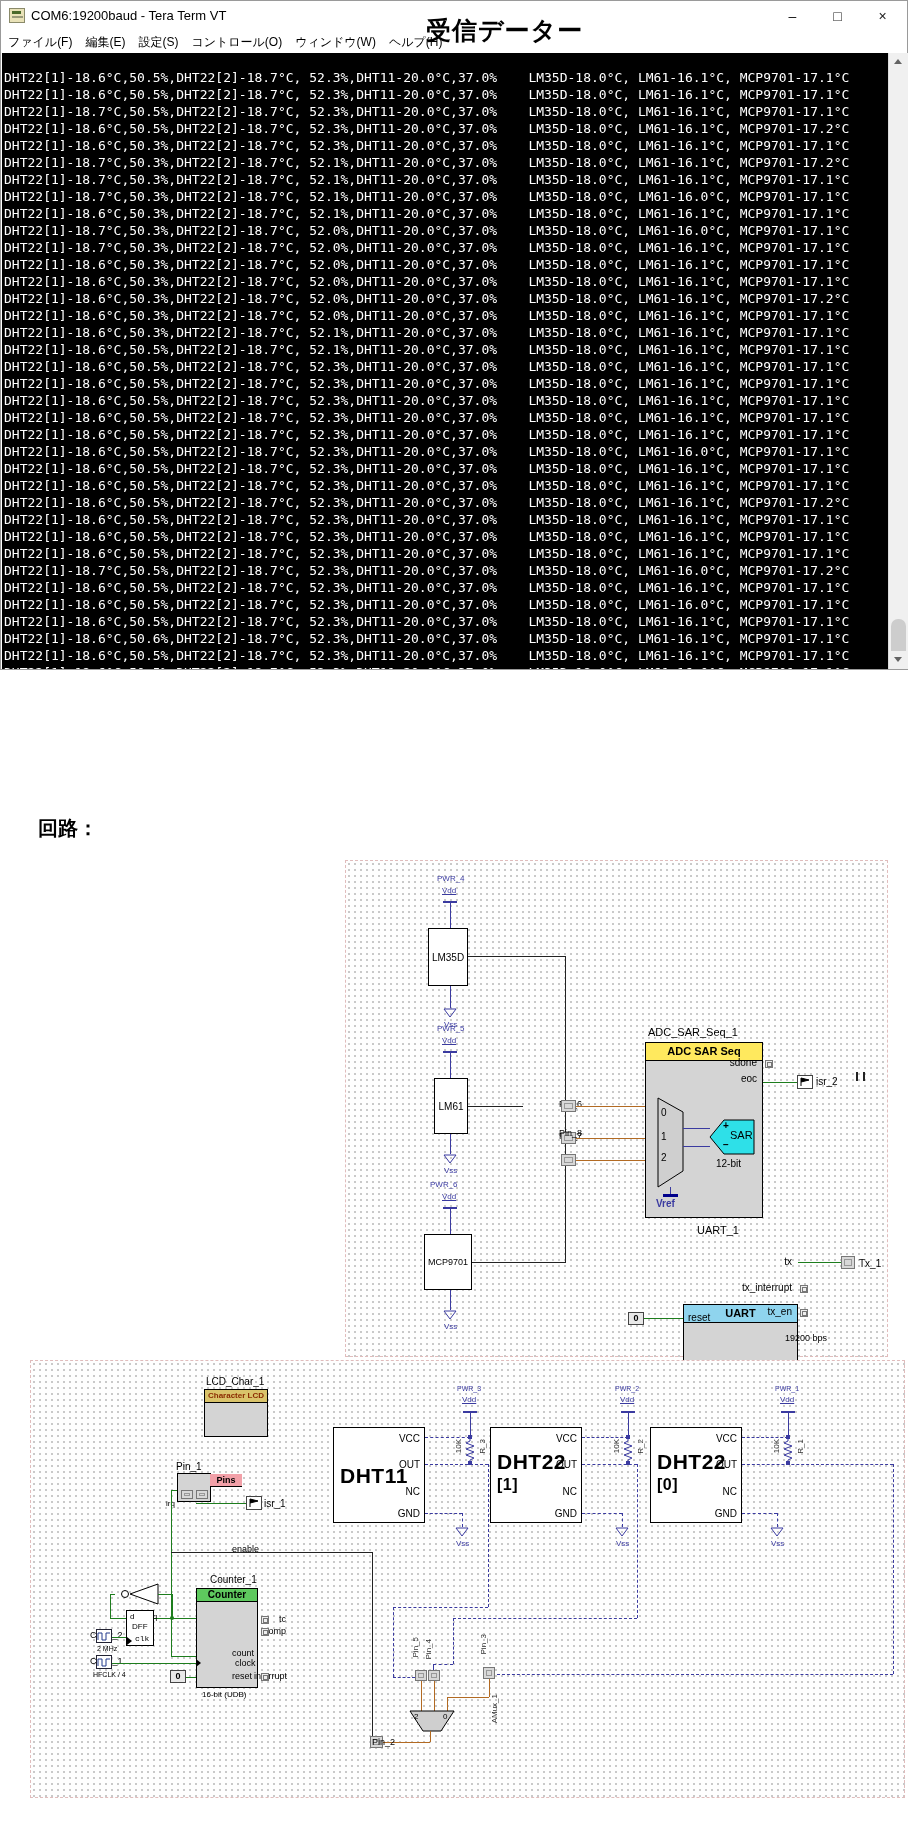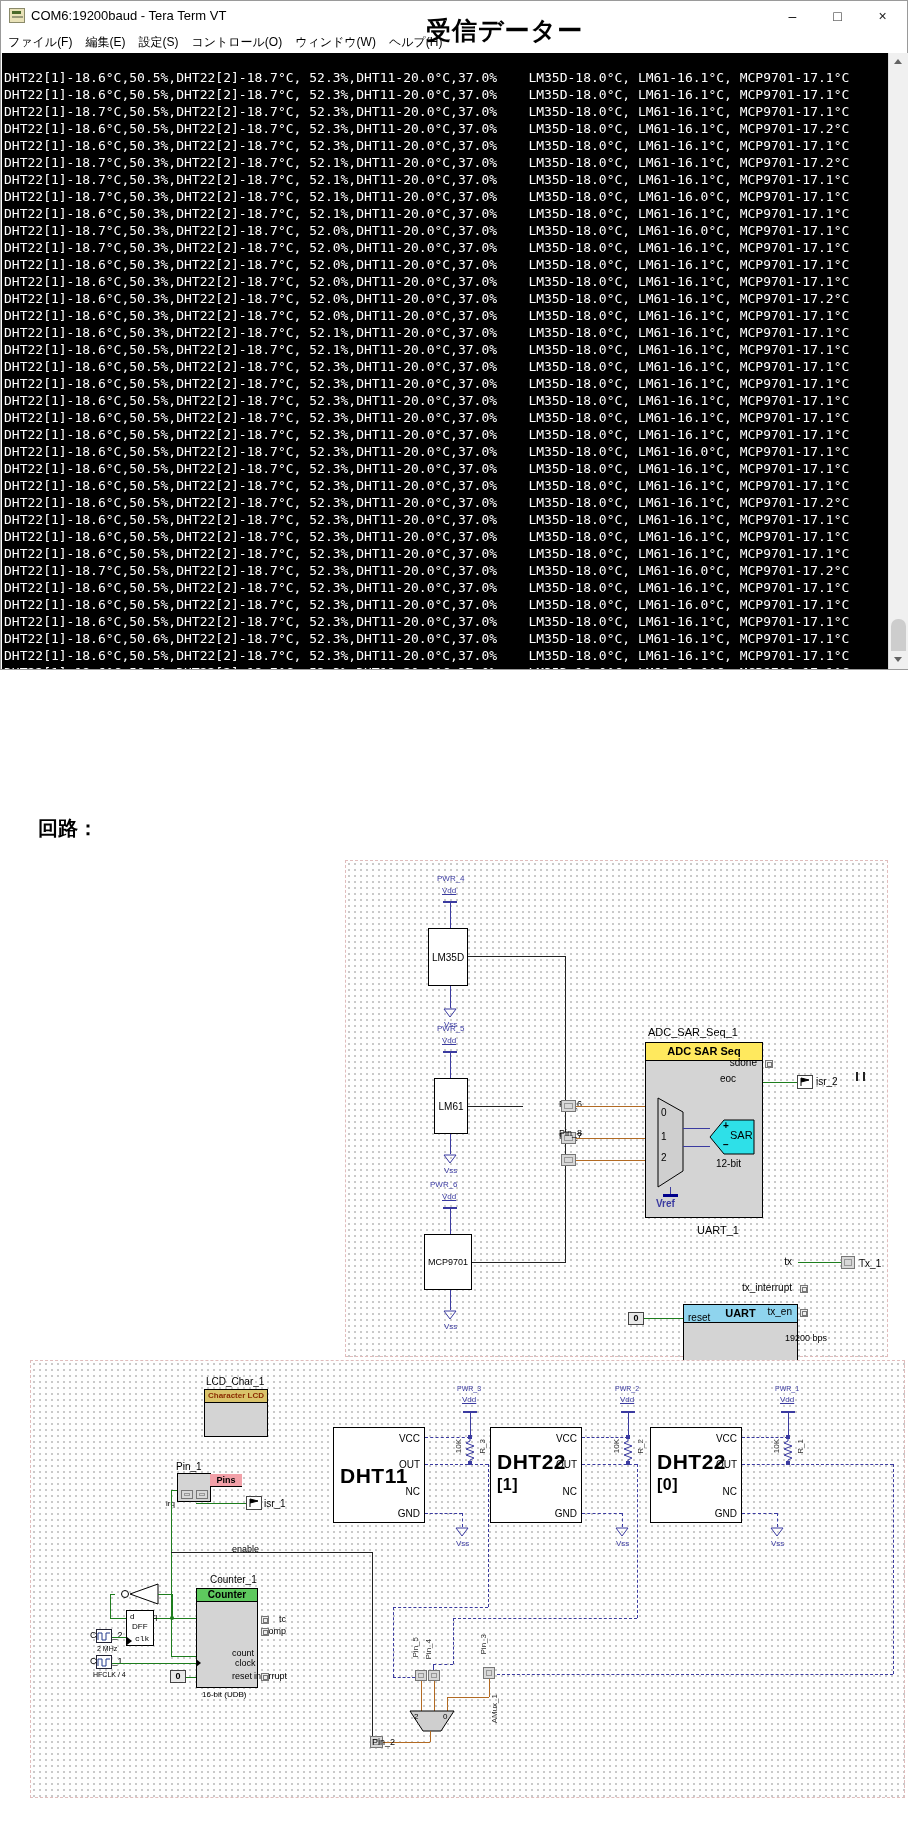--- a/index.html
+++ b/index.html
@@ -179,21 +179,21 @@
 <div class="lbl s9 abs" style="left:527px;top:1128px;">Pin_8</div>
 <div class="pinbox" style="left:561px;top:1154px;width:15px;height:12px;"></div>
 <div class="wr o" style="left:576px;top:1160px;width:82px;height:1px;"></div>
 
 <div class="lbl s11 abs" style="left:648px;top:1026px;">ADC_SAR_Seq_1</div>
 <div class="blk" style="left:645px;top:1042px;width:118px;height:176px;">
   <div class="hdr" style="height:18px;font-size:11px;line-height:17px;background:#ffe95e;">ADC SAR Seq</div>
 </div>
 <div class="lbl abs" style="left:700px;top:1057px;width:57px;text-align:right;">sdone</div>
 <div class="termico" style="left:765px;top:1060px;"></div>
-<div class="lbl abs" style="left:720px;top:1073px;width:57px;">eoc</div>
+<div class="lbl abs" style="left:700px;top:1073px;width:57px;text-align:right;">eoc</div>
 <svg style="left:655px;top:1095px;" width="32" height="95">
   <polygon points="3,3 28,17 28,76 3,92" fill="#cfcfcf" stroke="#000"></polygon>
 </svg>
 <div class="lbl abs" style="left:661px;top:1107px;">0</div>
 <div class="lbl abs" style="left:661px;top:1131px;">1</div>
 <div class="lbl abs" style="left:661px;top:1152px;">2</div>
 <div class="wr bl" style="left:670px;top:1187px;width:1px;height:8px;"></div>
 <div class="vddbar" style="left:663px;top:1194px;width:15px;height:3px;background:#00008b;"></div>
 <div class="lbl abs blu" style="left:656px;top:1198px;font-weight:bold;">Vref</div>
 <div class="wr bl" style="left:683px;top:1128px;width:27px;height:1px;"></div>

